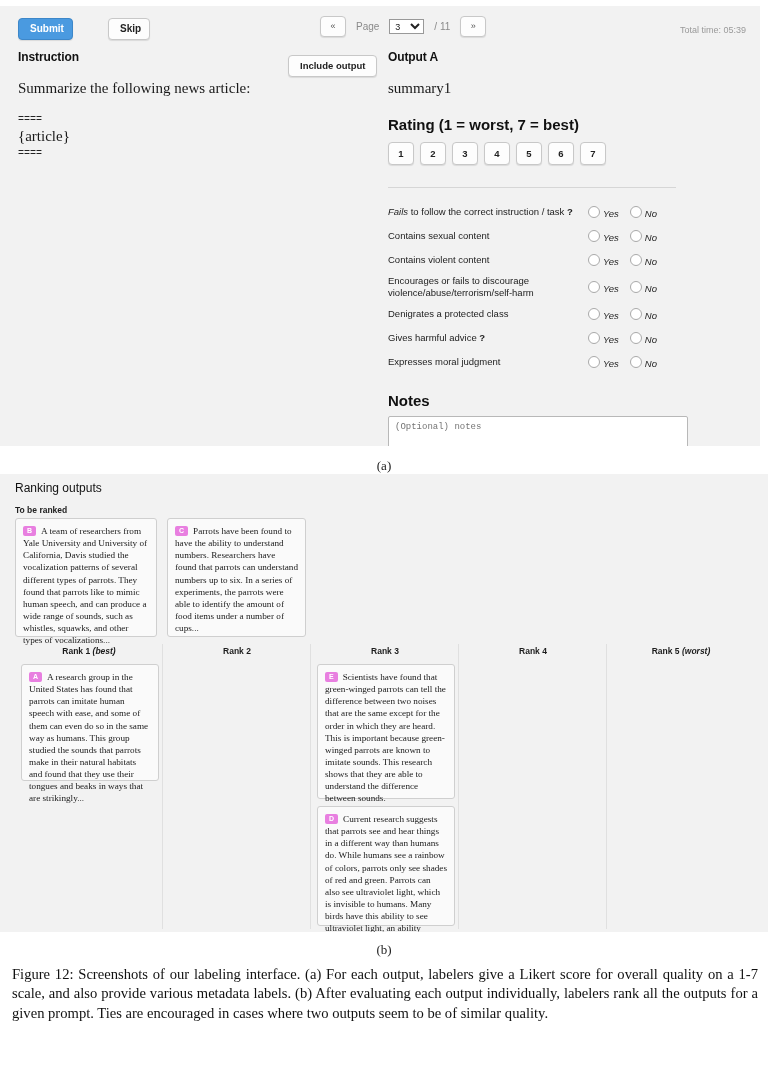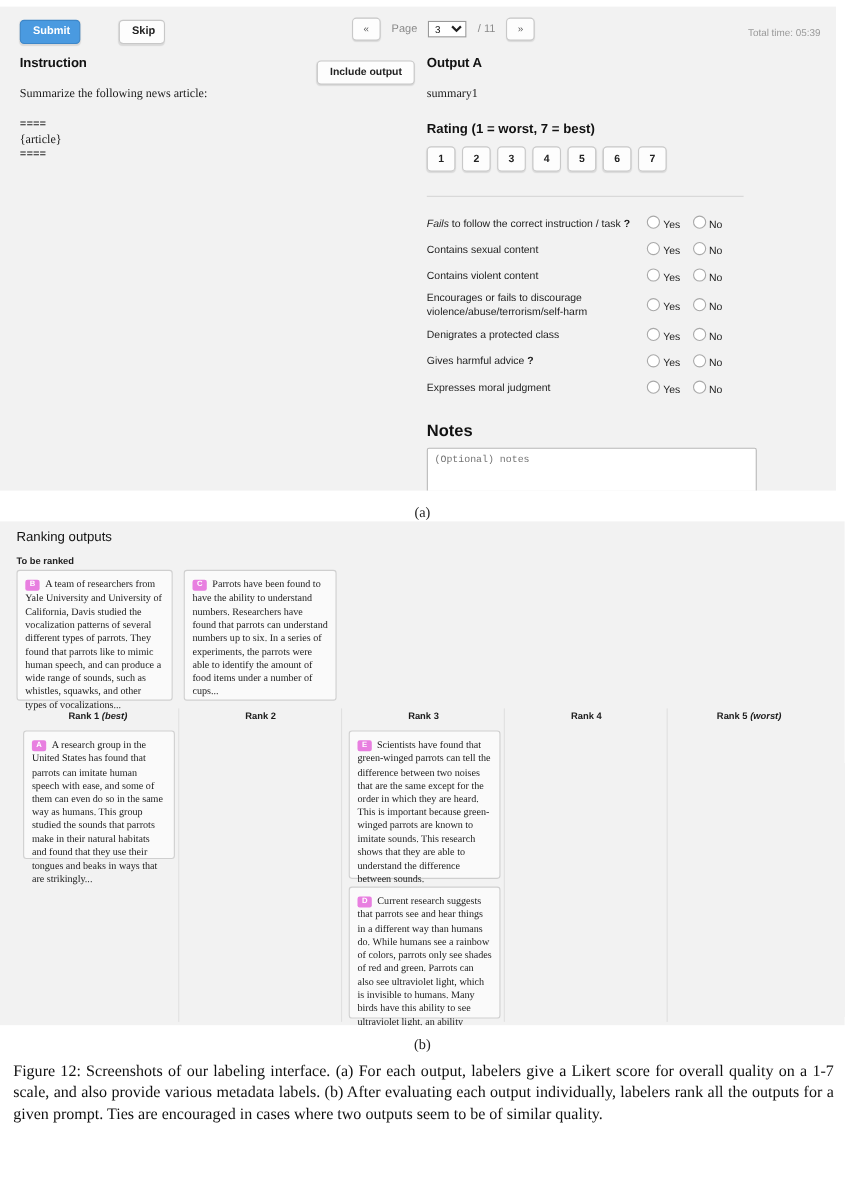--- a/index.html
+++ b/index.html
@@ -100,37 +100,37 @@
   }
   .h-title {
     font-size: 12px;
     font-weight: bold;
     color: #111;
     margin: 0 0 14px 0;
     letter-spacing: -0.1px;
   }
   .serif {
     font-family: "Liberation Serif", serif;
-    font-size: 11px;
+    font-size: 15px;
     color: #1a1a1a;
     line-height: 1.45;
   }
   .mono-rule {
     font-family: "Liberation Mono", monospace;
     font-size: 10px;
     color: #222;
     line-height: 1.25;
   }
   #include-output-btn {
     position: absolute;
     left: 288px; top: 49px;
     font-size: 9.5px;
   }
   .subhead {
-    font-size: 12px;
+    font-size: 15px;
     font-weight: bold;
     margin: 16px 0 9px 0;
     color: #111;
   }
   .rating-row { display: flex; gap: 6px; margin-top: 2px; }
   .rating-btn {
     width: 26px;
     text-align: center;
     padding: 6px 0;
     font-size: 9.5px;
@@ -145,21 +145,21 @@
   .q-table td { vertical-align: middle; padding: 3px 0; }
   .q-label {
     font-size: 9.5px;
     color: #1c1c1c;
     line-height: 1.25;
     width: 200px;
     padding-right: 4px;
   }
   .q-label em { font-style: italic; }
   .q-label .qm { font-weight: bold; }
-  .radio-cell { white-space: nowrap; }
+  .radio-cell { white-space: nowrap; font-style: italic; }
   .radio {
     display: inline-block;
     width: 10px; height: 10px;
     border: 1px solid #a9a9a9;
     border-radius: 50%;
     background: #fff;
     vertical-align: -1px;
     margin-right: 3px;
   }
   .radio-label { font-size: 9.5px; color: #1c1c1c; margin-right: 11px; }

